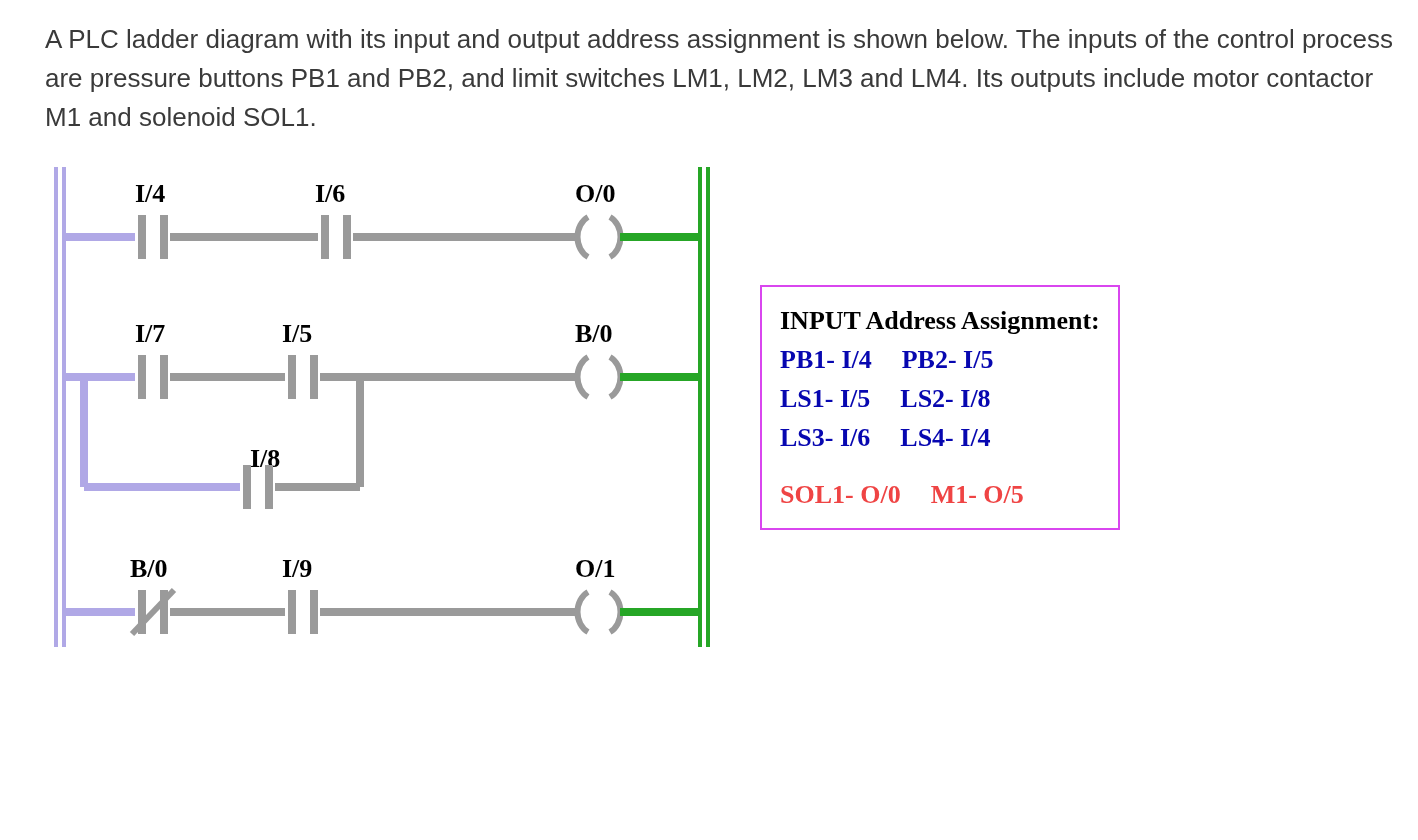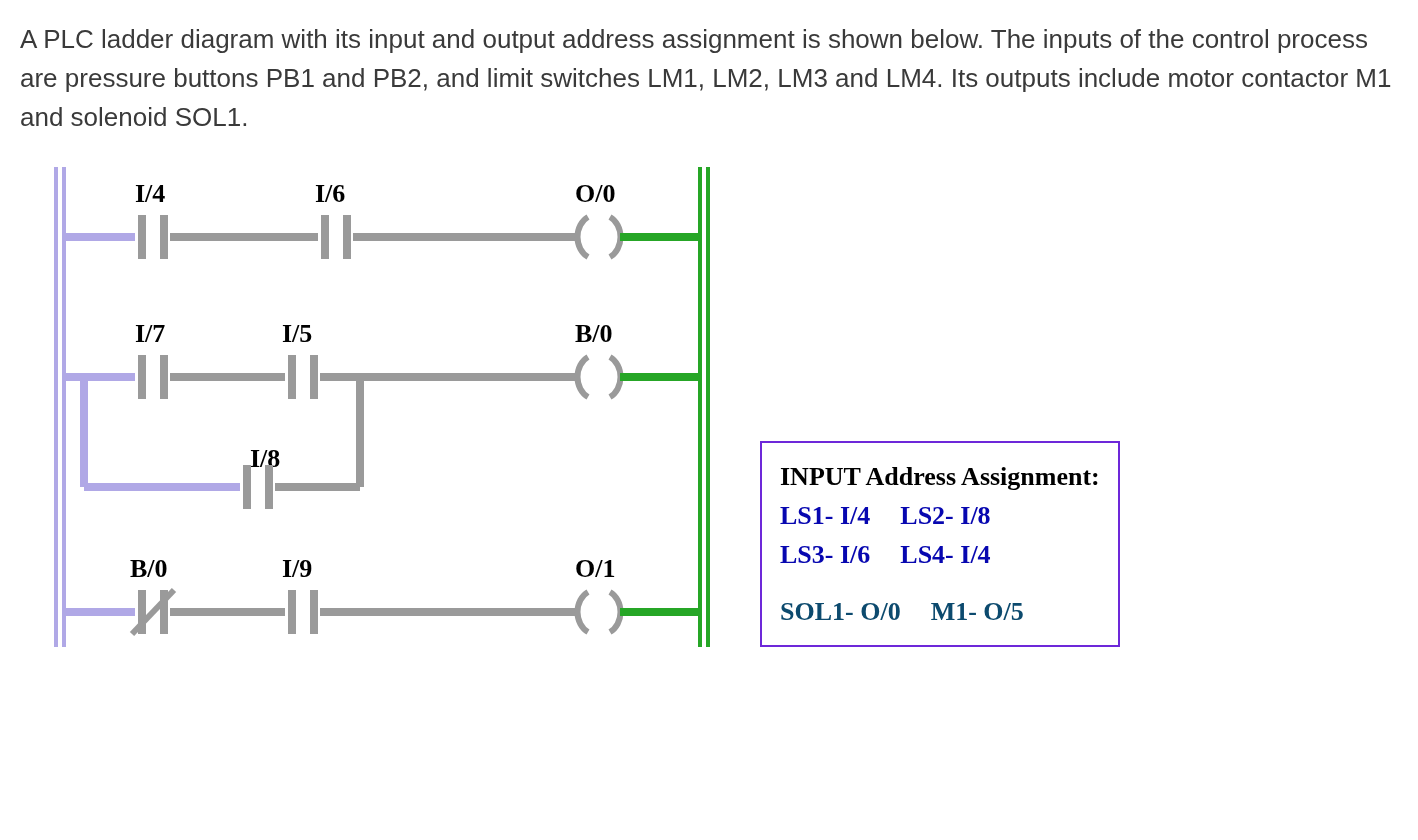--- a/index.html
+++ b/index.html
@@ -8,43 +8,44 @@
     padding: 20px;
     font-family: "Segoe UI", Arial, sans-serif;
     font-size: 26px;
     color: #3a3a3a;
     line-height: 1.5;
     background: #fff;
   }
   .description {
     max-width: 1380px;
     margin-bottom: 30px;
+    margin-left: 25px;
   }
   .lower {
     display: flex;
-    align-items: flex-end;
+    align-items: center;
   }
   .ladder-wrap {
     width: 720px;
     height: 480px;
     position: relative;
   }
   svg { display: block; }
   .assign-box {
-    border: 2px solid #6d28d9;
+    border: 2px solid #d946ef;
     padding: 14px 18px;
     font-family: "Times New Roman", serif;
     font-size: 26px;
     color: #000;
     margin-left: 20px;
   }
   .assign-box .heading { font-weight: bold; }
   .assign-box .row { display: flex; gap: 30px; }
   .assign-box .inp { color: #0707b0; font-weight: bold; }
-  .assign-box .out { color: #0c4a6e; font-weight: bold; }
+  .assign-box .out { color: #ef4444; font-weight: bold; }
   
   text { font-family: "Times New Roman", serif; font-size: 26px; font-weight: bold; fill: #000; }
 </style>
 </head>
 <body>
 
 <div class="description">A PLC ladder diagram with its input and output address assignment is shown below. The inputs of the control process are pressure buttons PB1 and PB2, and limit switches LM1, LM2, LM3 and LM4. Its outputs include motor contactor M1 and solenoid SOL1.</div>
 
 <div class="lower">
   <div class="ladder-wrap">
@@ -136,21 +137,25 @@
         <path d="M 568 425 A 18 22 0 0 0 568 465"></path>
         <path d="M 590 425 A 18 22 0 0 1 590 465"></path>
       </g>
       <line x1="600" y1="445" x2="680" y2="445" stroke="#26a626" stroke-width="8"></line>
     </svg>
   </div>
 
   <div class="assign-box">
     <div class="heading">INPUT Address Assignment:</div>
     <div class="row">
-      <span class="inp">LS1-  I/4</span>
+      <span class="inp">PB1-  I/4</span>
+      <span class="inp">PB2-  I/5</span>
+    </div>
+    <div class="row">
+      <span class="inp">LS1-  I/5</span>
       <span class="inp">LS2-  I/8</span>
     </div>
     <div class="row">
       <span class="inp">LS3-  I/6</span>
       <span class="inp">LS4-  I/4</span>
     </div>
     <div style="height:18px"></div>
     <div class="row">
       <span class="out">SOL1-  O/0</span>
       <span class="out">M1-  O/5</span>

